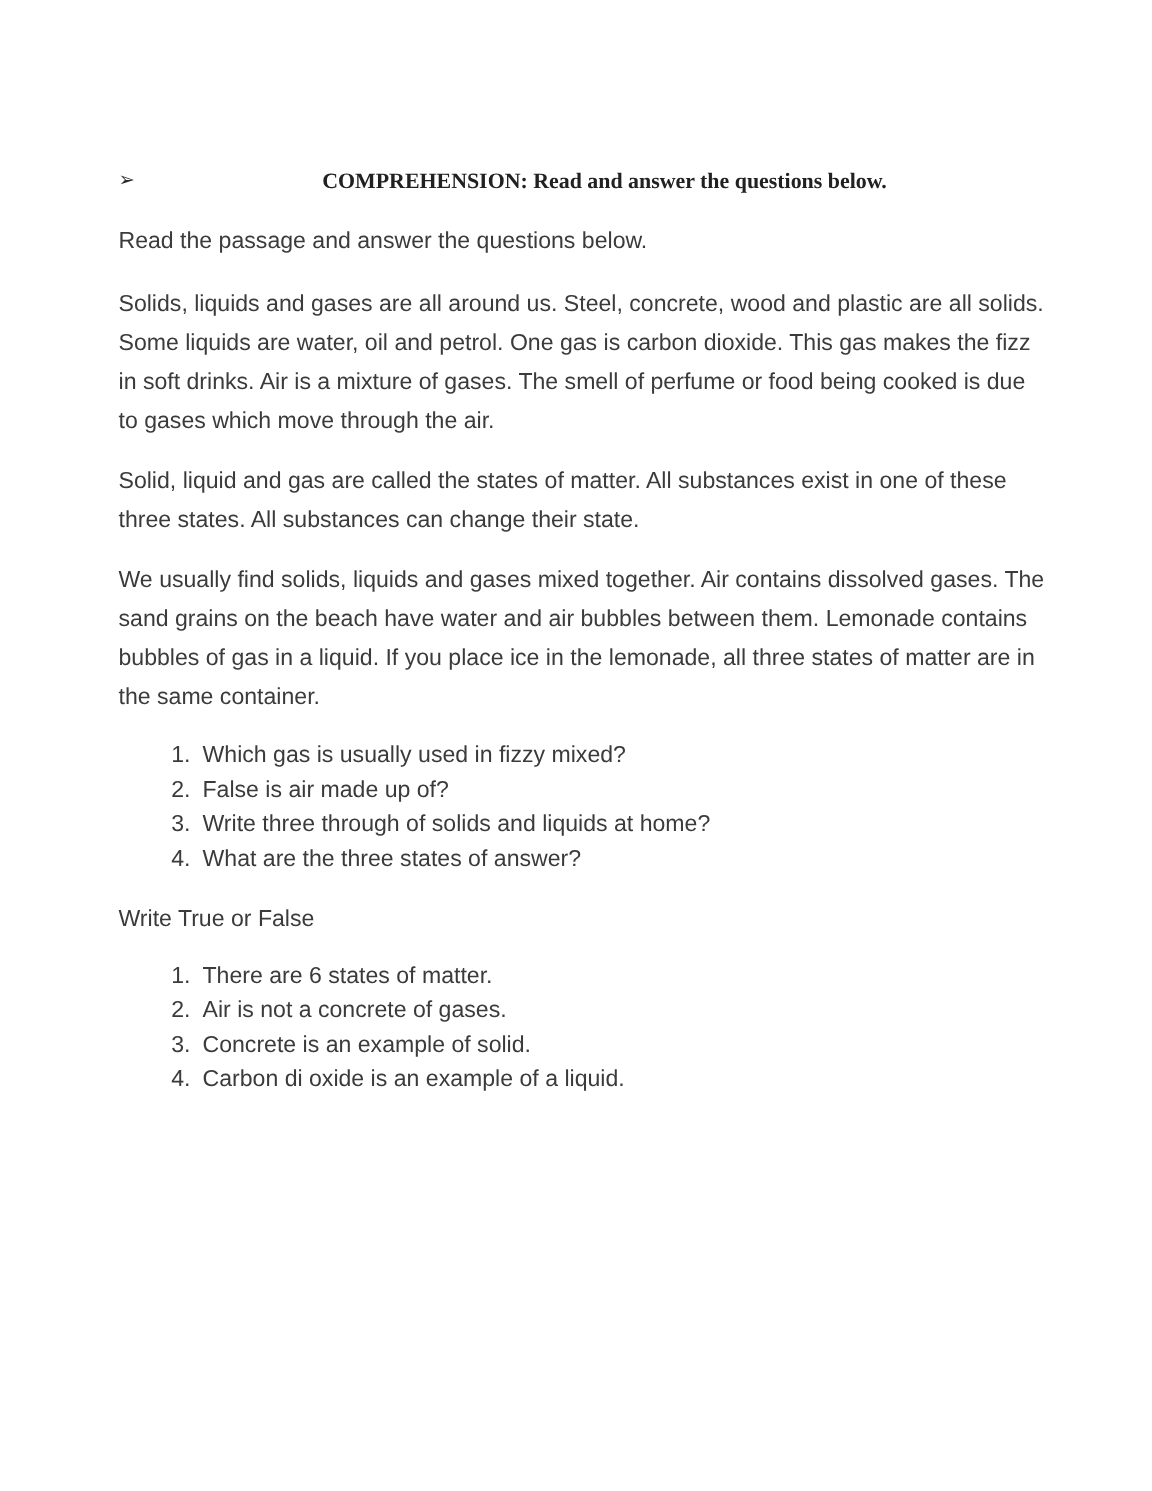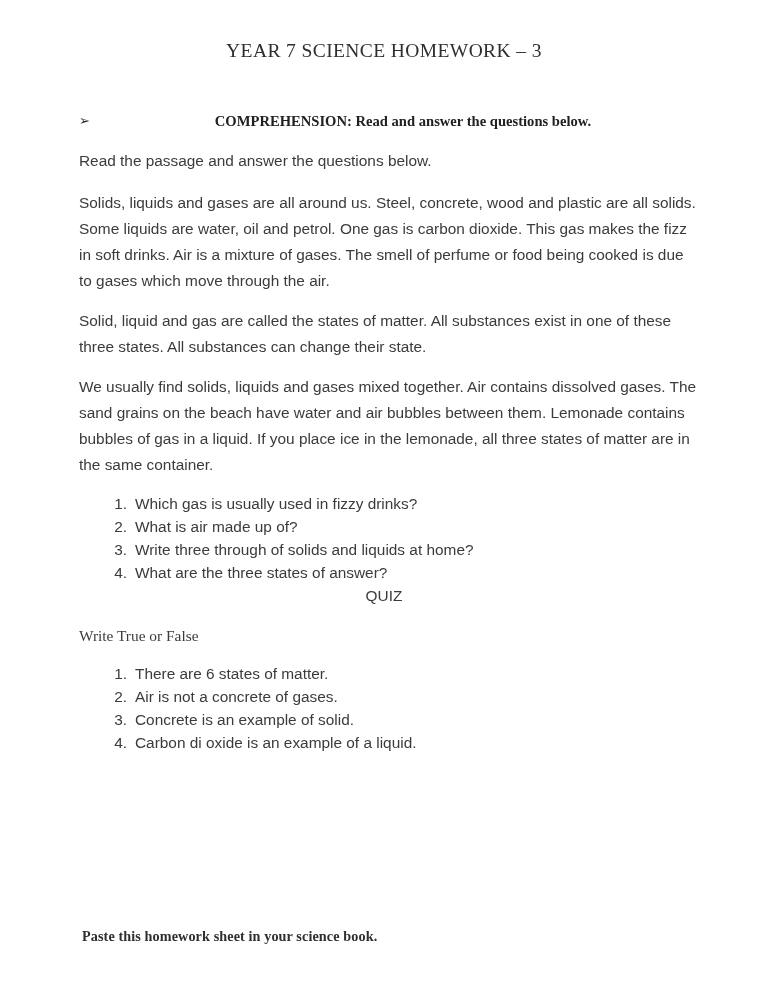--- a/index.html
+++ b/index.html
@@ -112,77 +112,74 @@
     margin: 0;
     padding-right: 10px;
   }
   .spacer-md { height: 16px; }
 
   .tf-prompt {
     font-size: 15.4px;
     line-height: 26px;
     color: #3b3b3b;
     margin: 0 0 13px 0;
-    font-family: Liberation Serif, serif;
   }
 
   
   .footer-note {
     position: absolute;
     left: 82px;
     top: 928px;
     font-family: "Liberation Serif", serif;
     font-size: 14.2px;
     font-weight: bold;
     color: #2f2f2f;
     letter-spacing: 0.1px;
   }
 </style>
 </head>
 <body>
 
 <div class="page">
 
-  <div class="doc-title">YEAR 7 SCIENCE HOMEWORK – 3</div>
 
   <div class="content">
 
     <div class="arrow-heading">
       <span class="bullet-icon">➢</span>
       <span class="heading-text">COMPREHENSION: Read and answer the questions below.</span>
     </div>
 
     <p class="para lead">Read the passage and answer the questions below.</p>
 
     <p class="para">Solids, liquids and gases are all around us. Steel, concrete, wood and plastic are all solids. Some liquids are water, oil and petrol. One gas is carbon dioxide. This gas makes the fizz in soft drinks. Air is a mixture of gases. The smell of perfume or food being cooked is due to gases which move through the air.</p>
 
     <p class="para">Solid, liquid and gas are called the states of matter. All substances exist in one of these three states. All substances can change their state.</p>
 
     <p class="para">We usually find solids, liquids and gases mixed together. Air contains dissolved gases. The sand grains on the beach have water and air bubbles between them. Lemonade contains bubbles of gas in a liquid. If you place ice in the lemonade, all three states of matter are in the same container.</p>
 
     <ol class="num-list">
       <li>
         <span class="li-num">1.</span>
-        <span class="li-text">Which gas is usually used in fizzy drinks?</span>
+        <span class="li-text">Which gas is usually used in fizzy mixed?</span>
       </li>
       <li>
         <span class="li-num">2.</span>
-        <span class="li-text">What is air made up of?</span>
+        <span class="li-text">False is air made up of?</span>
       </li>
       <li>
         <span class="li-num">3.</span>
         <span class="li-text">Write three through of solids and liquids at home?</span>
       </li>
       <li>
         <span class="li-num">4.</span>
         <span class="li-text">What are the three states of answer?</span>
       </li>
     </ol>
 
-    <p class="quiz-line">QUIZ</p>
 
     <div class="spacer-md"></div>
 
     <p class="tf-prompt">Write True or False</p>
 
     <ol class="num-list">
       <li>
         <span class="li-num">1.</span>
         <span class="li-text">There are 6 states of matter.</span>
       </li>
@@ -195,15 +192,14 @@
         <span class="li-text">Concrete is an example of solid.</span>
       </li>
       <li>
         <span class="li-num">4.</span>
         <span class="li-text">Carbon di oxide is an example of a liquid.</span>
       </li>
     </ol>
 
   </div>
 
-  <div class="footer-note">Paste this homework sheet in your science book.</div>
 
 </div>
 
 </body></html>

